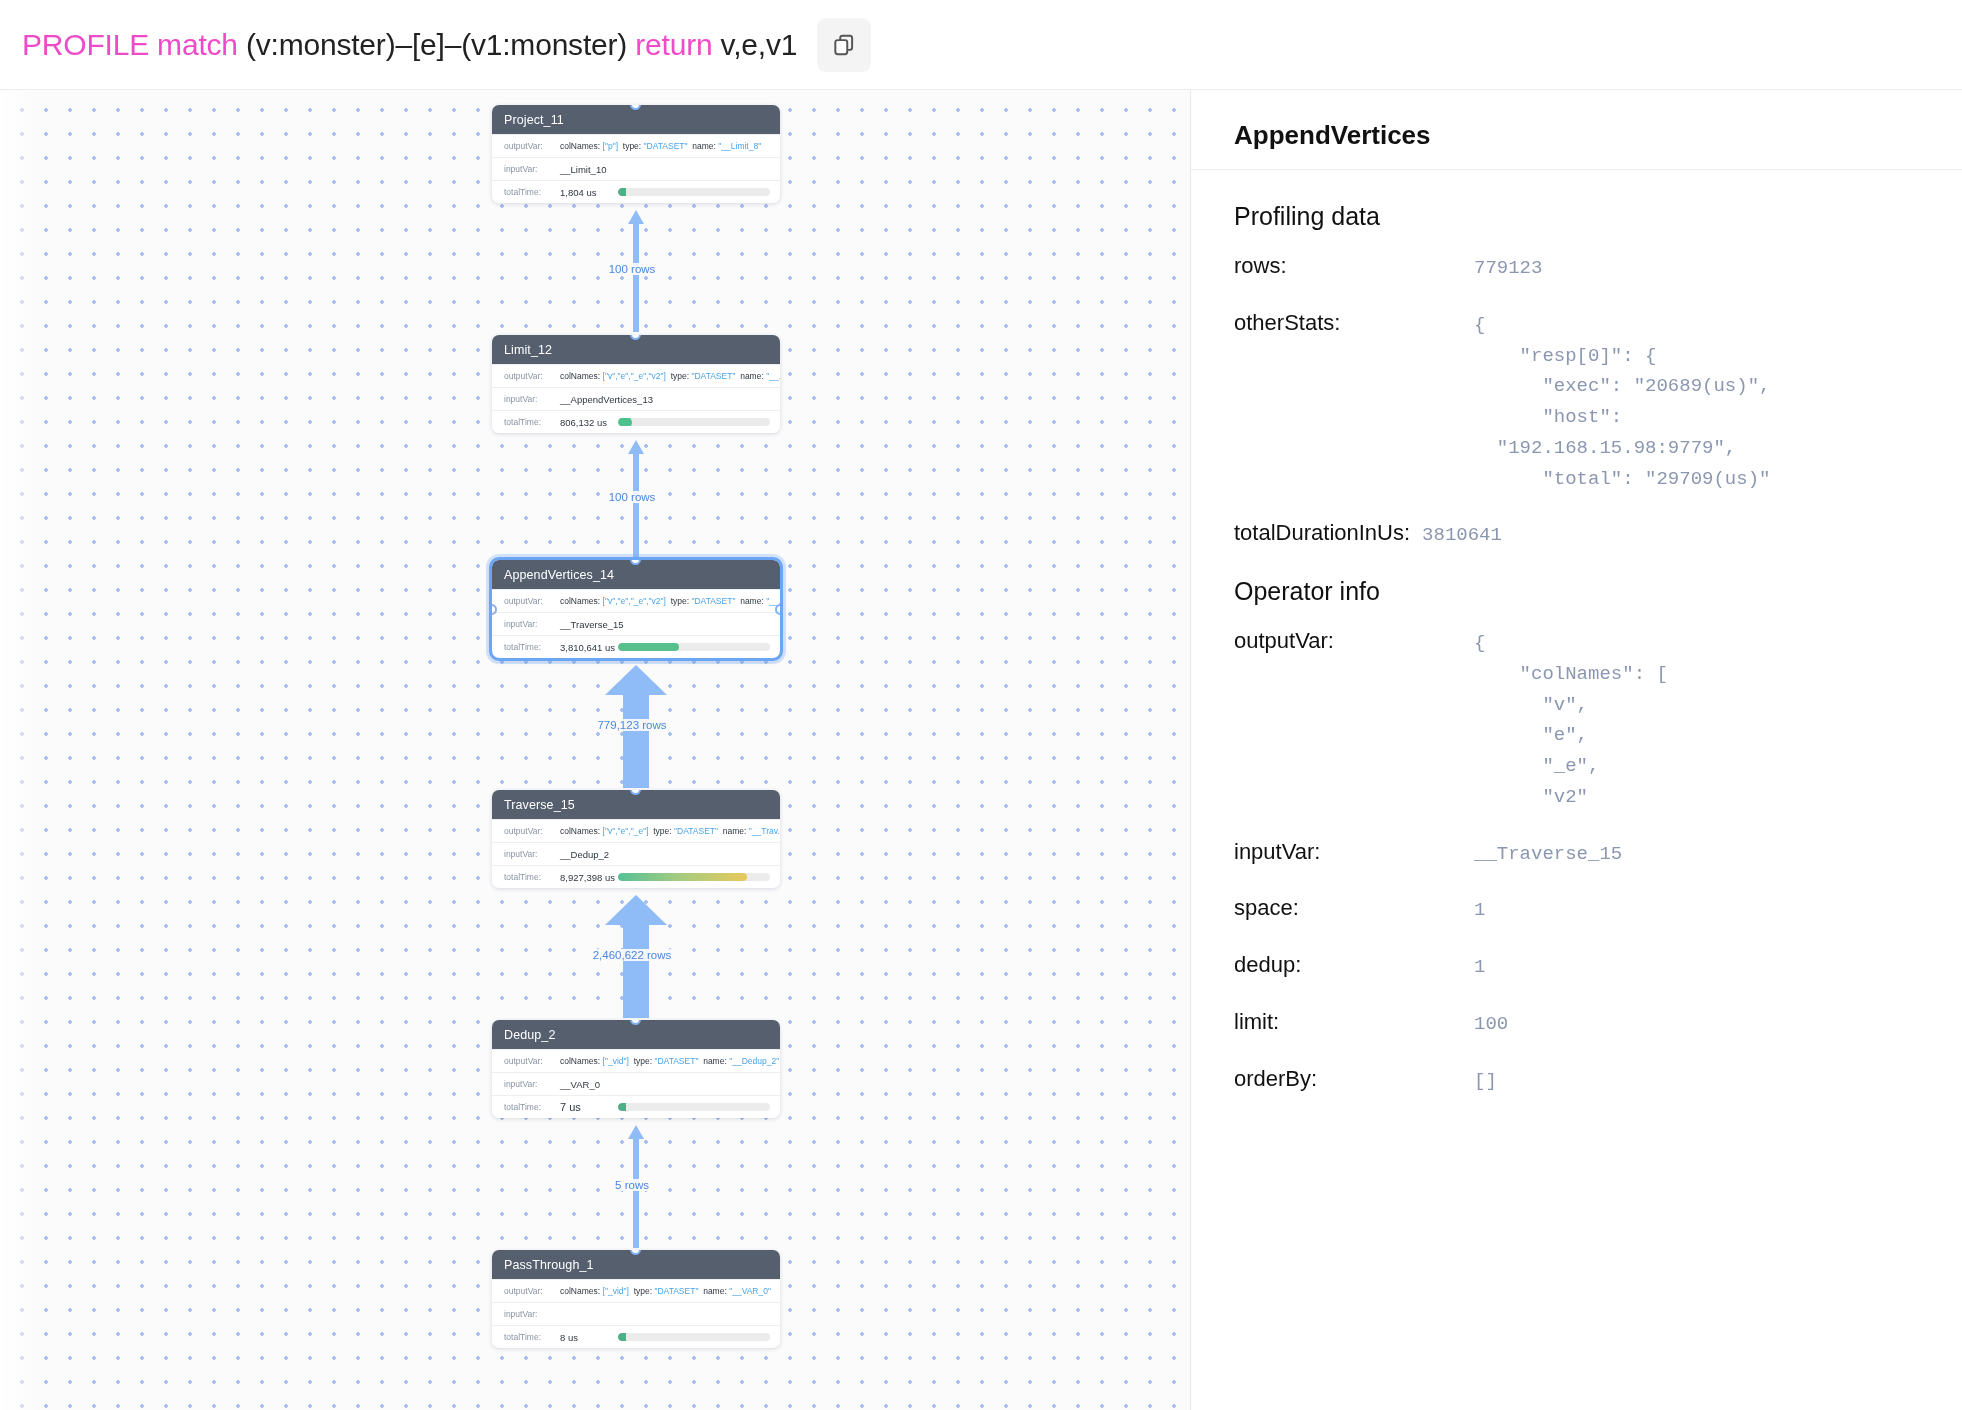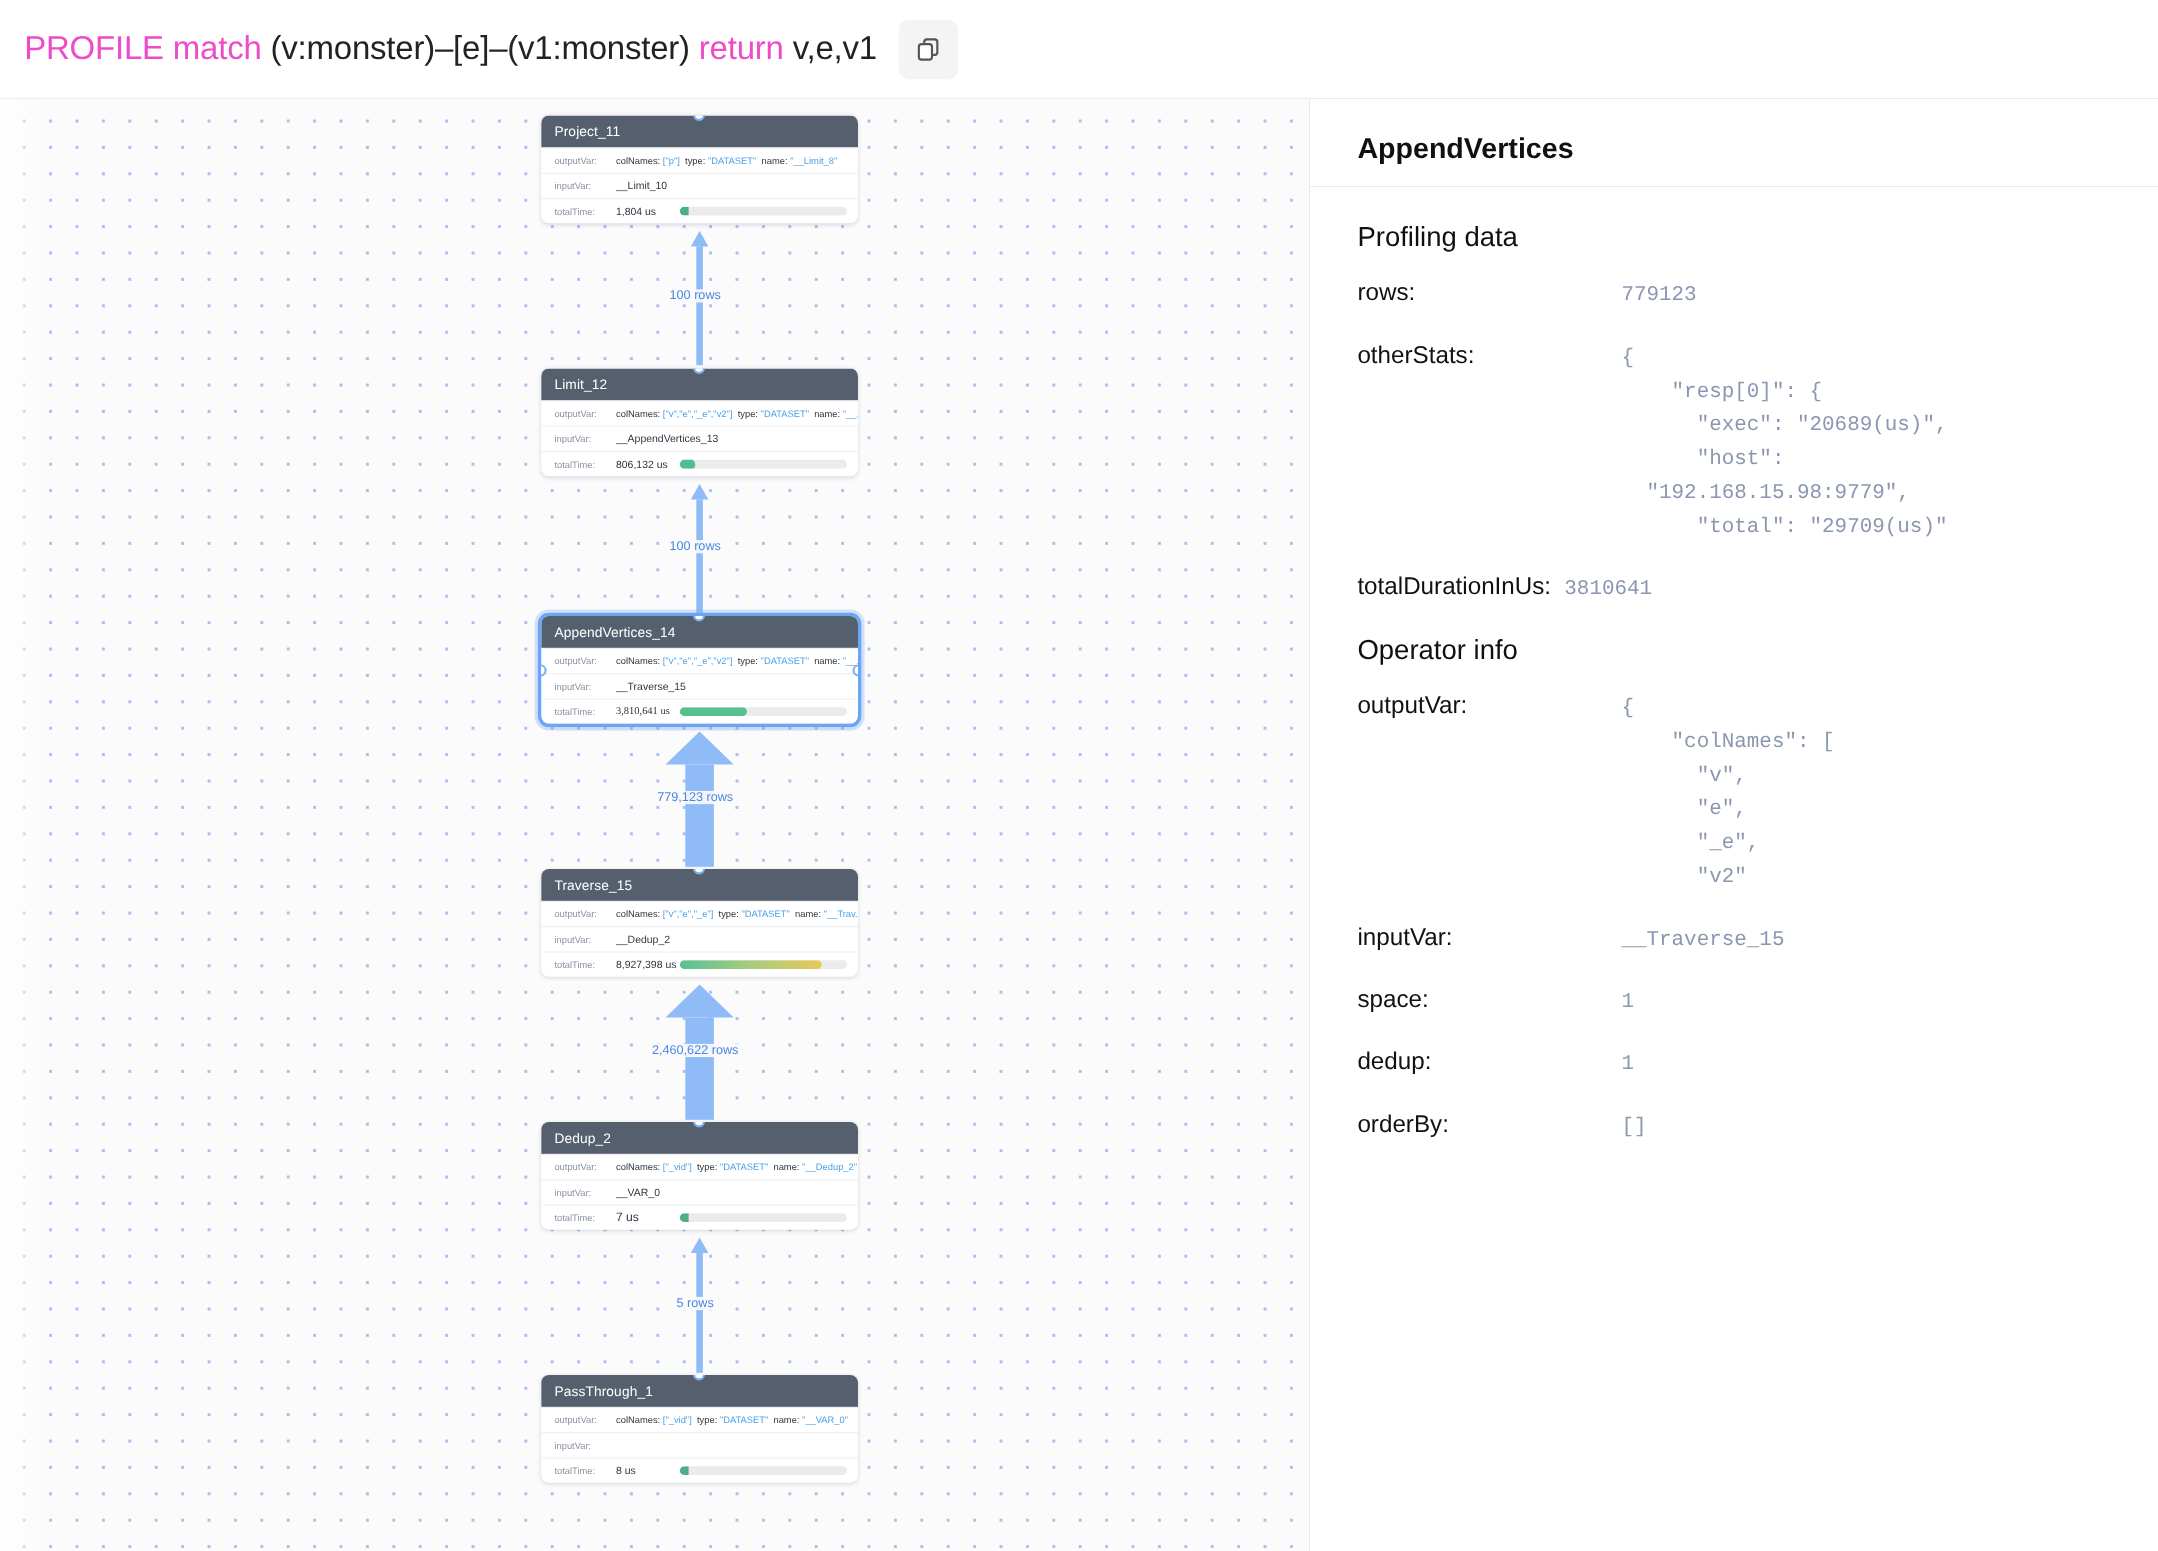--- a/index.html
+++ b/index.html
@@ -248,21 +248,21 @@
       <div class="node-row" style="position: relative;">
         <span class="row-key">outputVar:</span>
         <span class="row-val"><span class="lbl">colNames:</span> <span class="str">["v","e","_e","v2"]</span>&nbsp; <span class="lbl">type:</span> <span class="str">"DATASET"</span>&nbsp; <span class="lbl">name:</span> <span class="str">"__...</span></span>
       </div>
       <div class="node-row" style="position: relative;">
         <span class="row-key">inputVar:</span>
         <span class="row-val" style="font-size: 9.5px;">__Traverse_15</span>
       </div>
       <div class="node-row" style="position: relative;">
         <span class="row-key">totalTime:</span>
-        <span class="row-val" style="font-size: 9.5px; font-family: Liberation Serif, serif;">3,810,641 us</span>
+        <span class="row-val" style="font-size: 9.5px;">3,810,641 us</span>
         <div class="bar-track">
           <div class="bar-fill" style="width: 40%; background: rgb(87, 192, 141);"></div>
         </div>
       </div>
       <div class="handle" style="left: 138px; top: -6px;"></div>
       <div class="handle" style="left: -6px; top: 44px;"></div>
       <div class="handle" style="left: 283px; top: 44px;"></div>
     </div>
     <div class="node" style="left: 492px; top: 700px;">
       <div class="node-title">Traverse_15</div>
@@ -368,18 +368,22 @@
         </div>
         <div class="field">
           <div class="field-key wide">space:</div>
           <div class="field-val">1</div>
         </div>
         <div class="field">
           <div class="field-key wide">dedup:</div>
           <div class="field-val">1</div>
         </div>
         <div class="field">
+          <div class="field-key wide">limit:</div>
+          <div class="field-val">100</div>
+        </div>
+        <div class="field">
           <div class="field-key wide">orderBy:</div>
           <div class="field-val">[]</div>
         </div>
       </div>
   </div>
 </div>
 
 </body></html>

